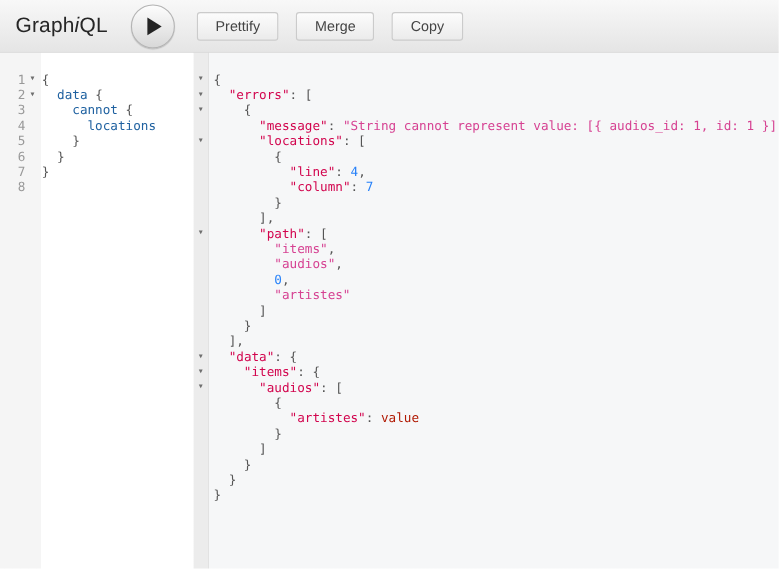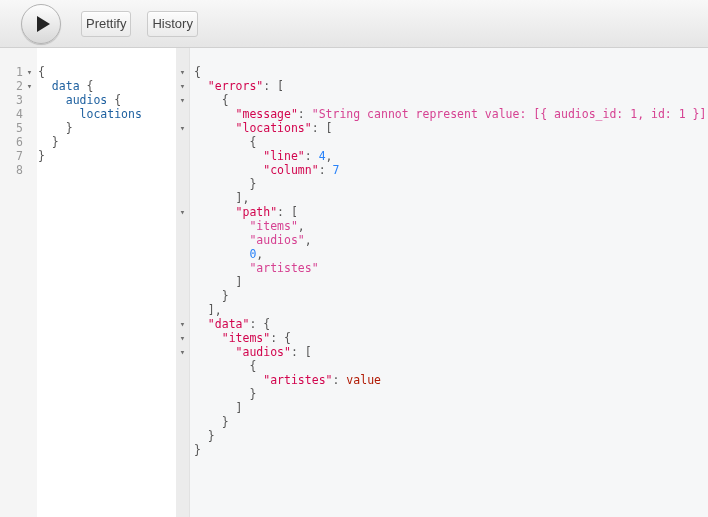--- a/index.html
+++ b/index.html
@@ -36,21 +36,21 @@
     width: 0; height: 0;
     border-top: 8px solid transparent;
     border-bottom: 8px solid transparent;
     border-left: 13px solid #242424;
     margin-left: 4px;
   }
   .toolbar { display: flex; margin-left: 20px; }
   .tb-btn {
     height: 26px;
     margin-right: 16px;
-    padding: 0 4px;
+    padding: 0 16px;
     font-family: "Liberation Sans", sans-serif;
     font-size: 13px;
     color: #444444;
     background: linear-gradient(#fcfcfc, #ebebeb);
     border: 1px solid #cbcbcb;
     border-radius: 3px;
     box-shadow: 0 1px 0 rgba(255,255,255,0.7) inset;
     cursor: pointer;
   }
 
@@ -93,34 +93,36 @@
     line-height: 14px;
     cursor: pointer;
   }
   .qcode { white-space: pre; padding-left: 2px; }
   .rcode { white-space: pre; padding-left: 5px; }
 </style>
 </head>
 <body>
 
 <div class="topbar">
+  <div class="logo"><span>Graph</span><span class="it">i</span><span>QL</span></div>
   <button class="execute-btn">
     <span class="play-triangle"></span>
   </button>
   <div class="toolbar">
     <button class="tb-btn">Prettify</button>
-    <button class="tb-btn">History</button>
+    <button class="tb-btn">Merge</button>
+    <button class="tb-btn">Copy</button>
   </div>
 </div>
 
 <div class="workspace">
   <div class="query-pane code-area" id="query-editor">
       <div class="cm-row"><span class="ln" style="color: rgb(153, 153, 153);">1</span><span class="fold-col" style="color: rgb(111, 111, 111);">▾</span><span class="qcode"><span style="color: rgb(85, 85, 85);">{</span></span></div>
       <div class="cm-row"><span class="ln" style="color: rgb(153, 153, 153);">2</span><span class="fold-col" style="color: rgb(111, 111, 111);">▾</span><span class="qcode"><span>  </span><span style="color: rgb(31, 97, 160);">data</span><span style="color: rgb(85, 85, 85);"> {</span></span></div>
-      <div class="cm-row"><span class="ln" style="color: rgb(153, 153, 153);">3</span><span class="fold-col" style="color: rgb(111, 111, 111);"></span><span class="qcode"><span>    </span><span style="color: rgb(31, 97, 160);">audios</span><span style="color: rgb(85, 85, 85);"> {</span></span></div>
+      <div class="cm-row"><span class="ln" style="color: rgb(153, 153, 153);">3</span><span class="fold-col" style="color: rgb(111, 111, 111);"></span><span class="qcode"><span>    </span><span style="color: rgb(31, 97, 160);">cannot</span><span style="color: rgb(85, 85, 85);"> {</span></span></div>
       <div class="cm-row"><span class="ln" style="color: rgb(153, 153, 153);">4</span><span class="fold-col" style="color: rgb(111, 111, 111);"></span><span class="qcode"><span>      </span><span style="color: rgb(31, 97, 160);">locations</span></span></div>
       <div class="cm-row"><span class="ln" style="color: rgb(153, 153, 153);">5</span><span class="fold-col" style="color: rgb(111, 111, 111);"></span><span class="qcode"><span>    </span><span style="color: rgb(85, 85, 85);">}</span></span></div>
       <div class="cm-row"><span class="ln" style="color: rgb(153, 153, 153);">6</span><span class="fold-col" style="color: rgb(111, 111, 111);"></span><span class="qcode"><span>  </span><span style="color: rgb(85, 85, 85);">}</span></span></div>
       <div class="cm-row"><span class="ln" style="color: rgb(153, 153, 153);">7</span><span class="fold-col" style="color: rgb(111, 111, 111);"></span><span class="qcode"><span style="color: rgb(85, 85, 85);">}</span></span></div>
       <div class="cm-row"><span class="ln" style="color: rgb(153, 153, 153);">8</span><span class="fold-col" style="color: rgb(111, 111, 111);"></span><span class="qcode"></span></div>
     </div>
   <div class="result-pane code-area" id="result-viewer">
       <div class="cm-row"><span class="fold-col" style="color: rgb(111, 111, 111);">▾</span><span class="rcode"><span style="color: rgb(85, 85, 85);">{</span></span></div>
       <div class="cm-row"><span class="fold-col" style="color: rgb(111, 111, 111);">▾</span><span class="rcode"><span>  </span><span style="color: rgb(210, 5, 78);">"errors"</span><span style="color: rgb(85, 85, 85);">: [</span></span></div>
       <div class="cm-row"><span class="fold-col" style="color: rgb(111, 111, 111);">▾</span><span class="rcode"><span>    </span><span style="color: rgb(85, 85, 85);">{</span></span></div>

